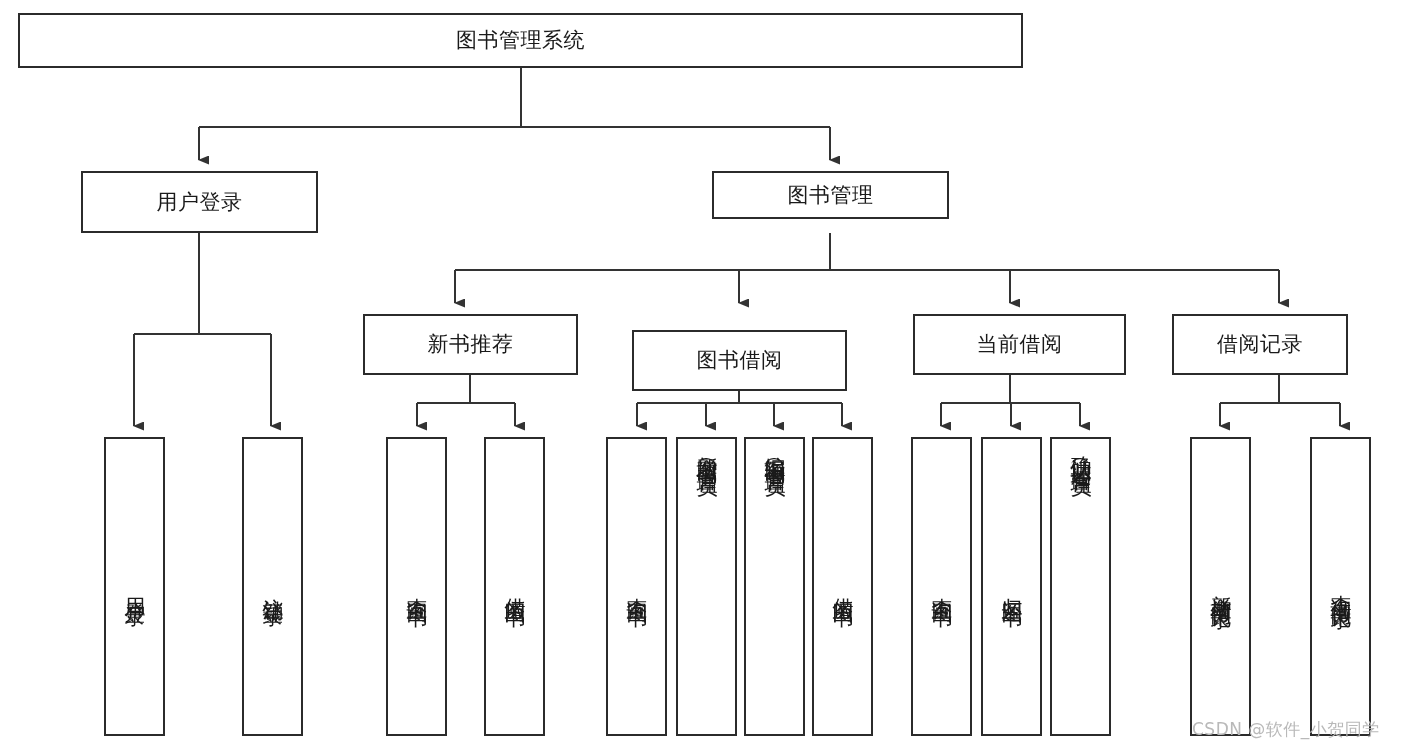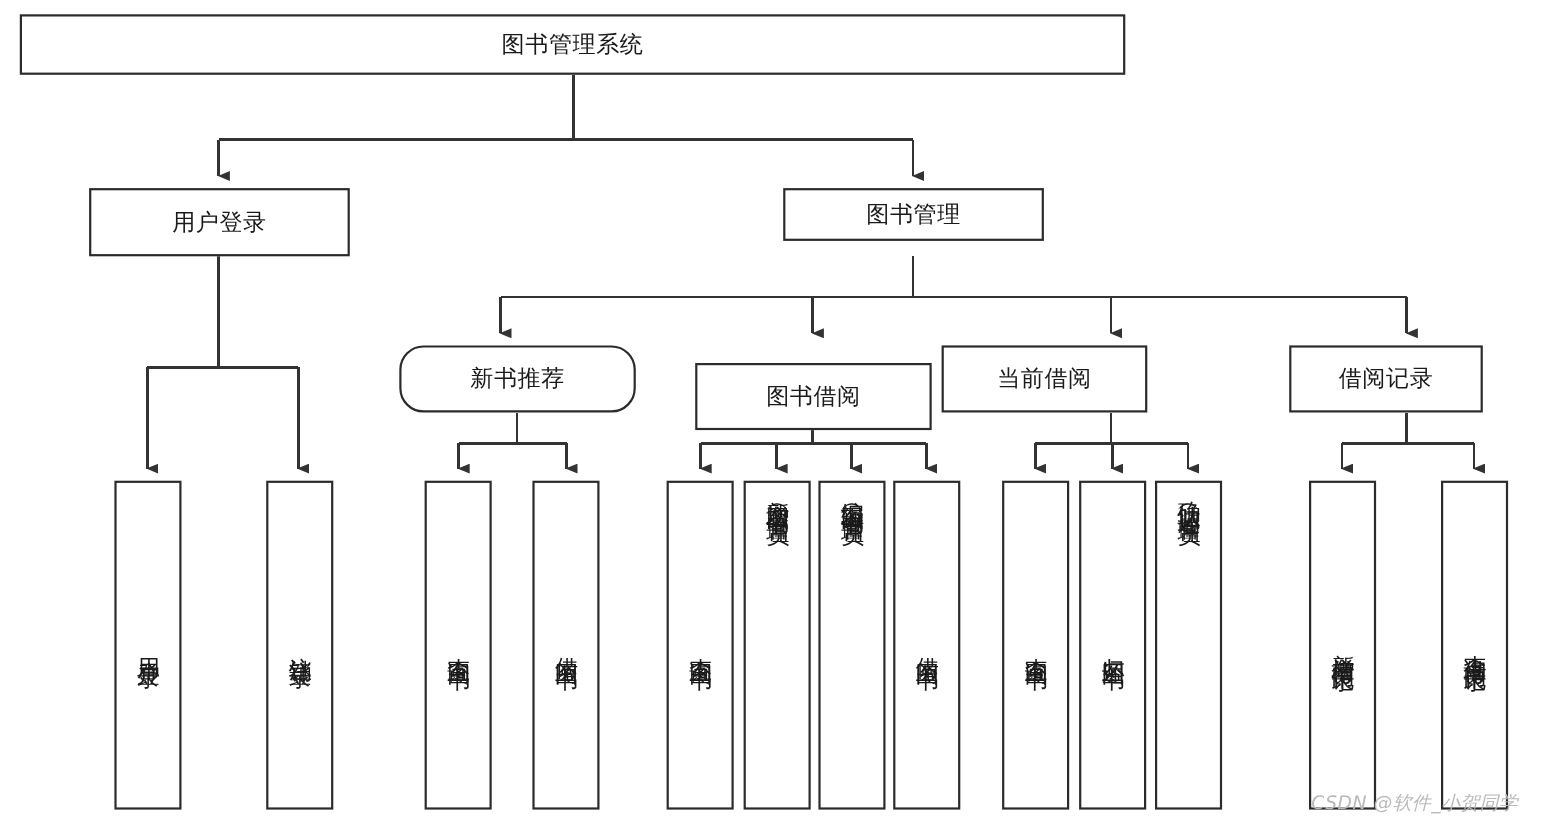--- a/index.html
+++ b/index.html
@@ -127,27 +127,27 @@
     <span class="node-label">图书管理系统</span>
   </div>
 
   <div class="node" style="left: 81px; top: 171px; width: 237px; height: 62px;">
     <span class="node-label">用户登录</span>
   </div>
   <div class="node" style="left: 712px; top: 171px; width: 237px; height: 48px;">
     <span class="node-label">图书管理</span>
   </div>
 
-  <div class="node" style="left: 363px; top: 314px; width: 215px; height: 61px; border-radius: 22px;">
+  <div class="node" style="left: 363px; top: 314px; width: 215px; height: 61px;">
     <span class="node-label">新书推荐</span>
   </div>
   <div class="node" style="left: 632px; top: 330px; width: 215px; height: 61px;">
     <span class="node-label">图书借阅</span>
   </div>
-  <div class="node" style="left: 856px; top: 314px; width: 187px; height: 61px; justify-content: center;">
+  <div class="node" style="left: 913px; top: 314px; width: 213px; height: 61px; justify-content: center;">
     <span class="node-label">当前借阅</span>
   </div>
   <div class="node" style="left: 1172px; top: 314px; width: 176px; height: 61px;">
     <span class="node-label">借阅记录</span>
   </div>
 
   <div class="node leaf centered" style="left: 104px; top: 437px; width: 61px; height: 299px;">
     <span class="node-label">用户登录</span>
   </div>
   <div class="node leaf centered" style="left: 242px; top: 437px; width: 61px; height: 299px;">
@@ -180,15 +180,15 @@
   <div class="node leaf" style="left: 1050px; top: 437px; width: 61px; height: 299px;">
     <span class="node-label">确认归还（管理员）</span>
   </div>
   <div class="node leaf centered" style="left: 1190px; top: 437px; width: 61px; height: 299px;">
     <span class="node-label">新增借阅记录</span>
   </div>
   <div class="node leaf centered" style="left: 1310px; top: 437px; width: 61px; height: 299px;">
     <span class="node-label">查询借阅记录</span>
   </div>
 
-  <div class="watermark" style="left: 1192px; top: 718px; font-style: italic;">CSDN @软件_小贺同学</div>
+  <div class="watermark" style="left: 1192px; top: 718px;">CSDN @软件_小贺同学</div>
 
 </div>
 
 </body></html>

